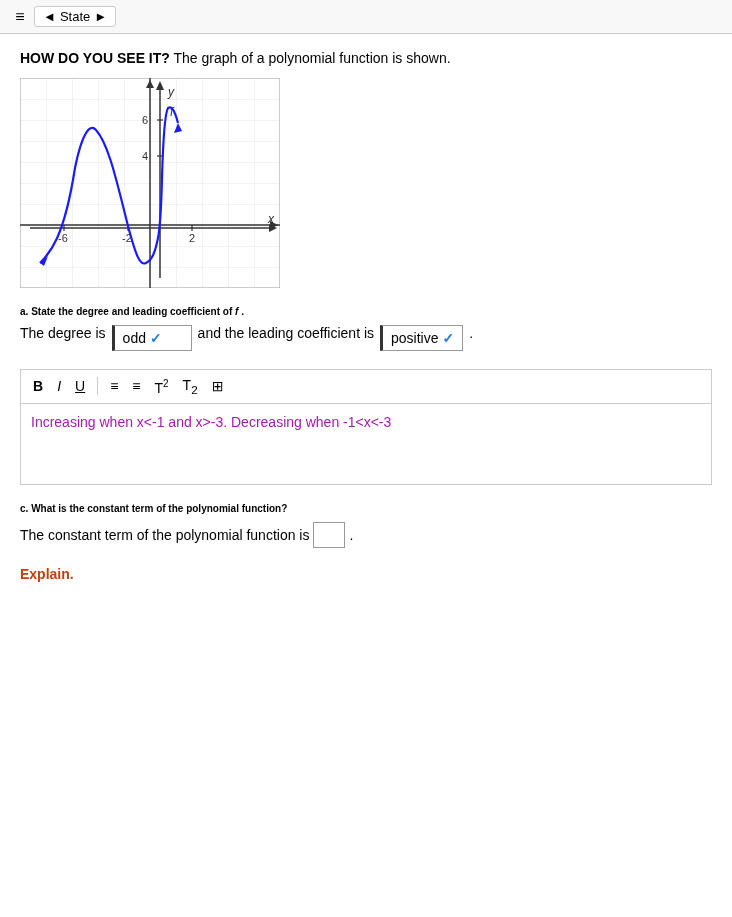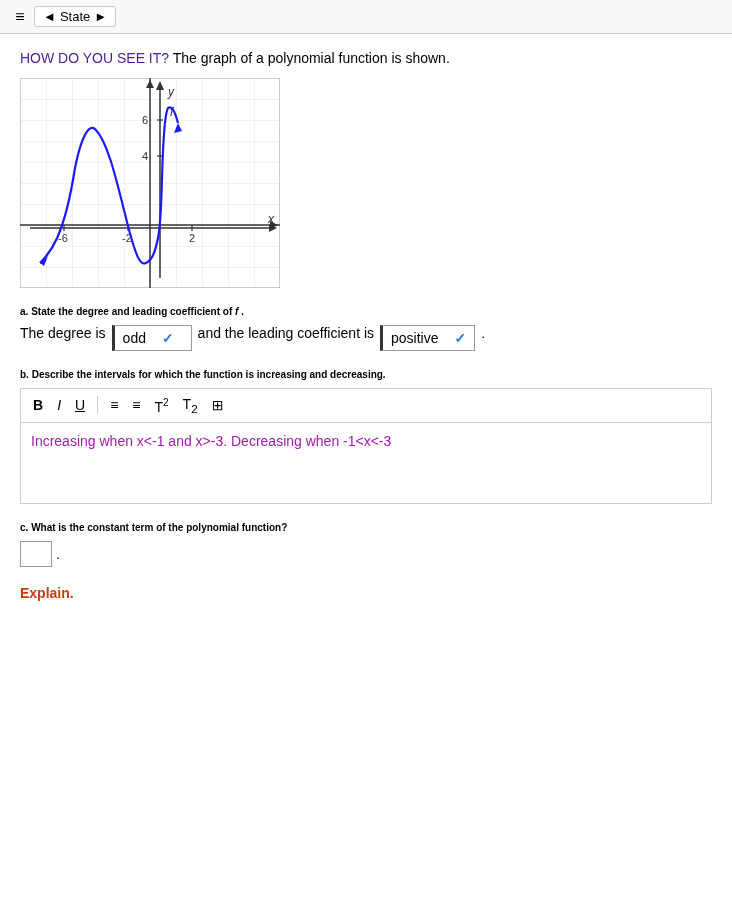--- a/index.html
+++ b/index.html
@@ -48,22 +48,22 @@
     .content {
       padding: 16px 20px 20px 20px;
     }
     .question-header {
       font-size: 14px;
       font-weight: bold;
       margin-bottom: 12px;
       color: #000;
     }
     .question-header span.how {
-      color: #4c1d95;
-      font-weight: 400;
+      color: #000000;
+      font-weight: 700;
       text-transform: uppercase;
     }
     .question-header span.normal {
       font-weight: normal;
     }
     .graph-container {
       width: 260px;
       height: 210px;
       margin-bottom: 18px;
       position: relative;
@@ -84,21 +84,21 @@
       margin-bottom: 18px;
       flex-wrap: wrap;
     }
     .select-box {
       border: 1px solid #999;
       border-left: 3px solid #333;
       padding: 4px 8px;
       font-size: 14px;
       display: flex;
       align-items: center;
-      gap: 16px;
+      gap: 4px;
       background: #fff;
       cursor: pointer;
       min-width: 80px;
     }
     .checkmark {
       color: #2a7ae2;
       font-weight: bold;
     }
     .section-b {
       border: 1px solid #ccc;
@@ -251,24 +251,20 @@
         <span>and the leading coefficient is</span>
         <div class="select-box">
           <span>positive</span>
           <span class="checkmark">✓</span>
         </div>
         <span>.</span>
       </div>
     </div>
 
     <div>
-      <div class="part-label">
-        <span>b.</span>
-        <span> </span><span>Describe the intervals for which the function is increasing and decreasing.</span>
-      </div>
       <div class="section-b">
         <div class="editor-toolbar">
           <button class="editor-btn bold">B</button>
           <button class="editor-btn italic">I</button>
           <button class="editor-btn underline">U</button>
           <div class="editor-divider"></div>
           <button class="editor-btn">≡</button>
           <button class="editor-btn">≡</button>
           <button class="editor-btn">T<span class="superscript">2</span></button>
           <button class="editor-btn">T<sub>2</sub></button>
@@ -279,20 +275,21 @@
         </div>
       </div>
     </div>
 
     <div>
       <div class="part-label">
         <span>c.</span>
         <span> </span><span>What is the constant term of the polynomial function?</span>
       </div>
       <div class="constant-row">
+        <span>The constant term of the polynomial function is</span>
         <div class="input-box"></div>
         <span>.</span>
       </div>
     </div>
 
     <div class="explain-label">Explain.</div>
 
   </div>
 </div>
 

